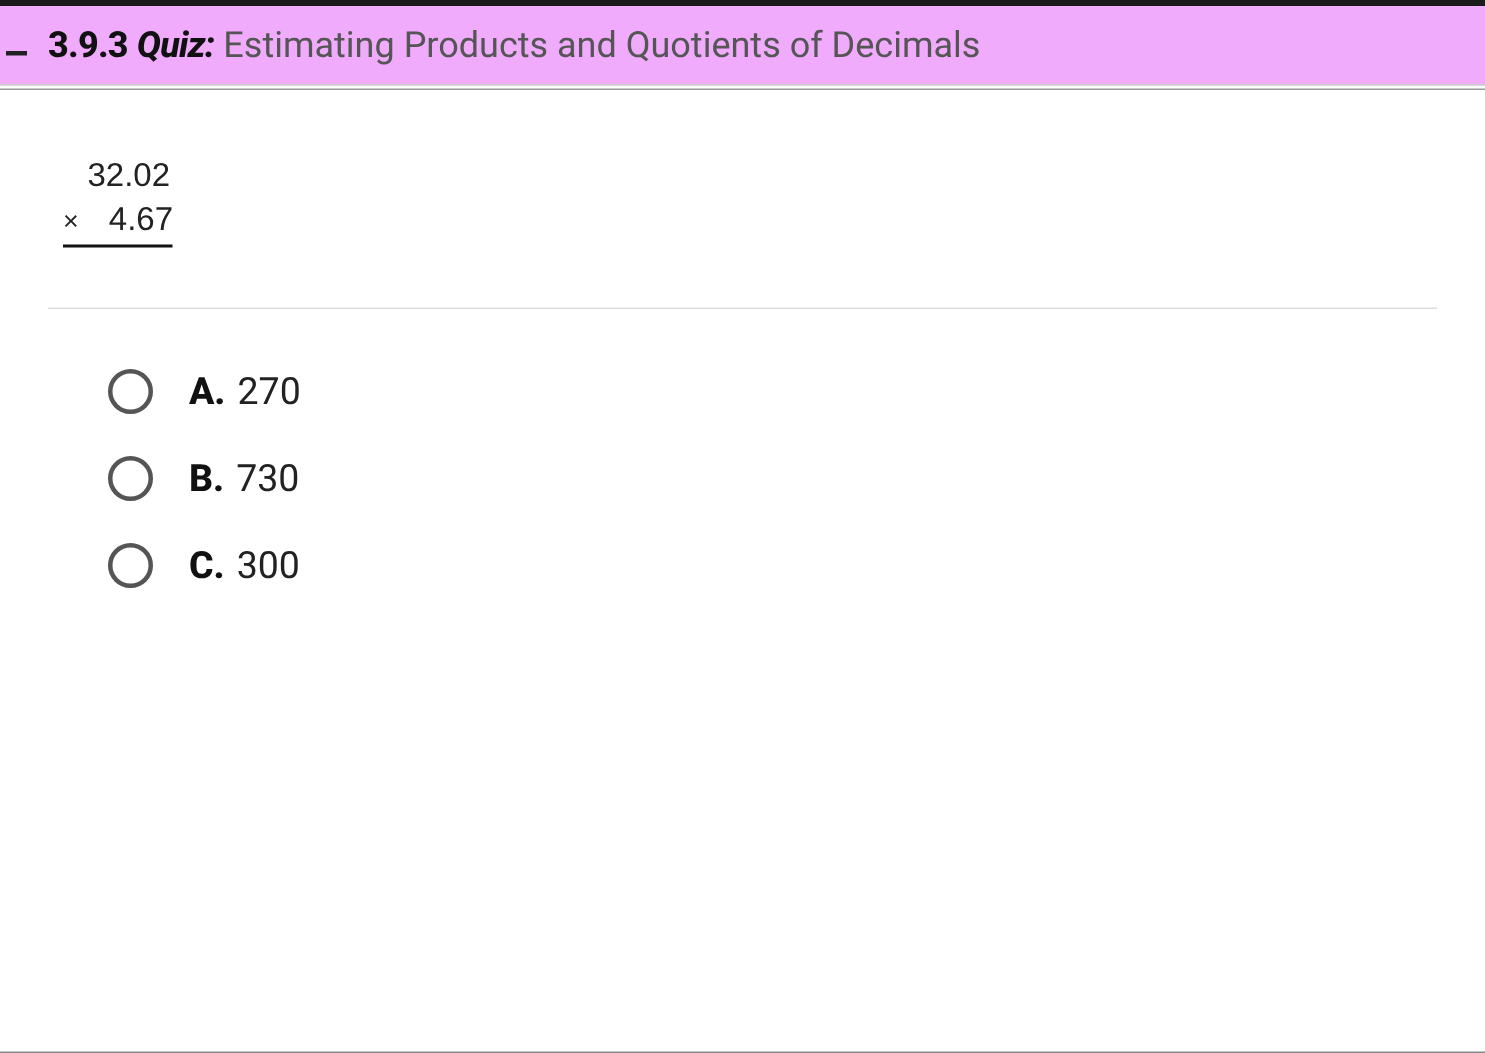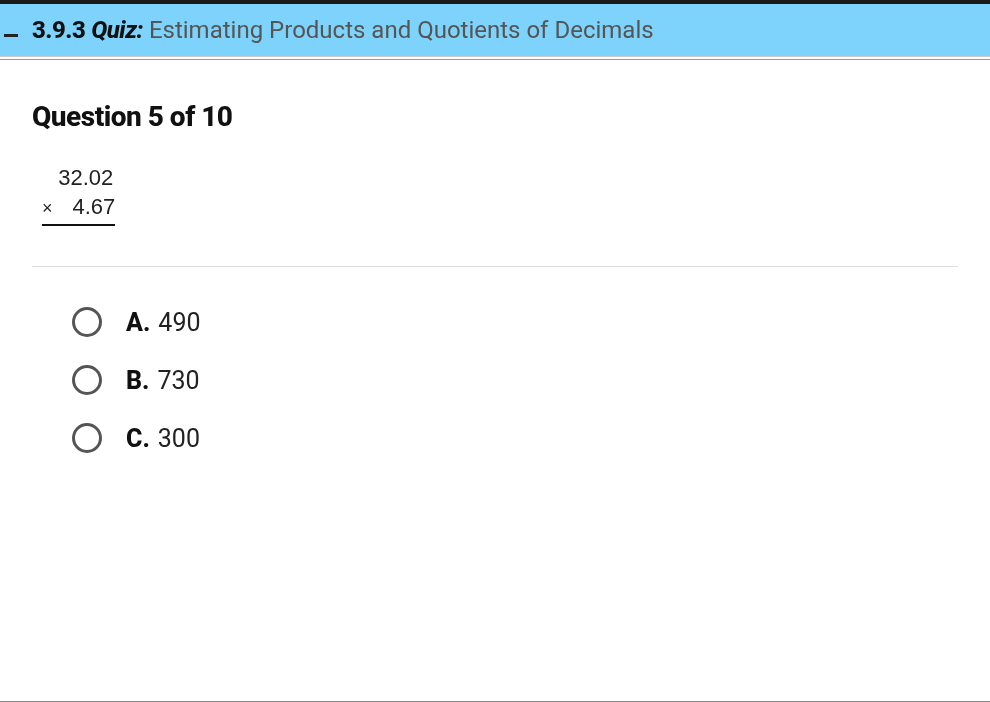--- a/index.html
+++ b/index.html
@@ -8,21 +8,21 @@
       box-sizing: border-box;
     }
     body {
       font-family: -apple-system, BlinkMacSystemFont, "Segoe UI", Roboto, Helvetica, Arial, sans-serif;
       background: #fff;
       width: 990px;
       height: 702px;
       position: relative;
     }
     .header-bar {
-      background: #7dd3fc;
+      background: #f0abfc;
       border-top: 4px solid #1a1a1a;
       border-bottom: 1px solid #ccc;
       padding: 12px 8px 12px 4px;
       display: flex;
       align-items: center;
     }
     .header-dash {
       width: 14px;
       height: 3px;
       background: #222;
@@ -137,36 +137,35 @@
   <div class="header-dash"></div>
   <div class="header-text">
     <span class="header-code">3.9.3</span>
     <span class="header-quiz">Quiz:</span>
     <span>Estimating Products and Quotients of Decimals</span>
   </div>
 </div>
 <div class="divider"></div>
 
 <div class="content">
-  <div class="question-number">Question 5 of 10</div>
 
   <div class="math-problem">
     <div class="math-row">32.02</div>
     <div class="math-operator-row">
       <span class="math-operator">×</span>
       <span>4.67</span>
     </div>
   </div>
 
   <div class="answers-divider"></div>
 
   <div class="option-row">
     <div class="radio-circle"></div>
     <span class="option-choice-letter">A.</span>
-    <span class="option-choice-value">490</span>
+    <span class="option-choice-value">270</span>
   </div>
 
   <div class="option-row">
     <div class="radio-circle"></div>
     <span class="option-choice-letter">B.</span>
     <span class="option-choice-value">730</span>
   </div>
 
   <div class="option-row">
     <div class="radio-circle"></div>

